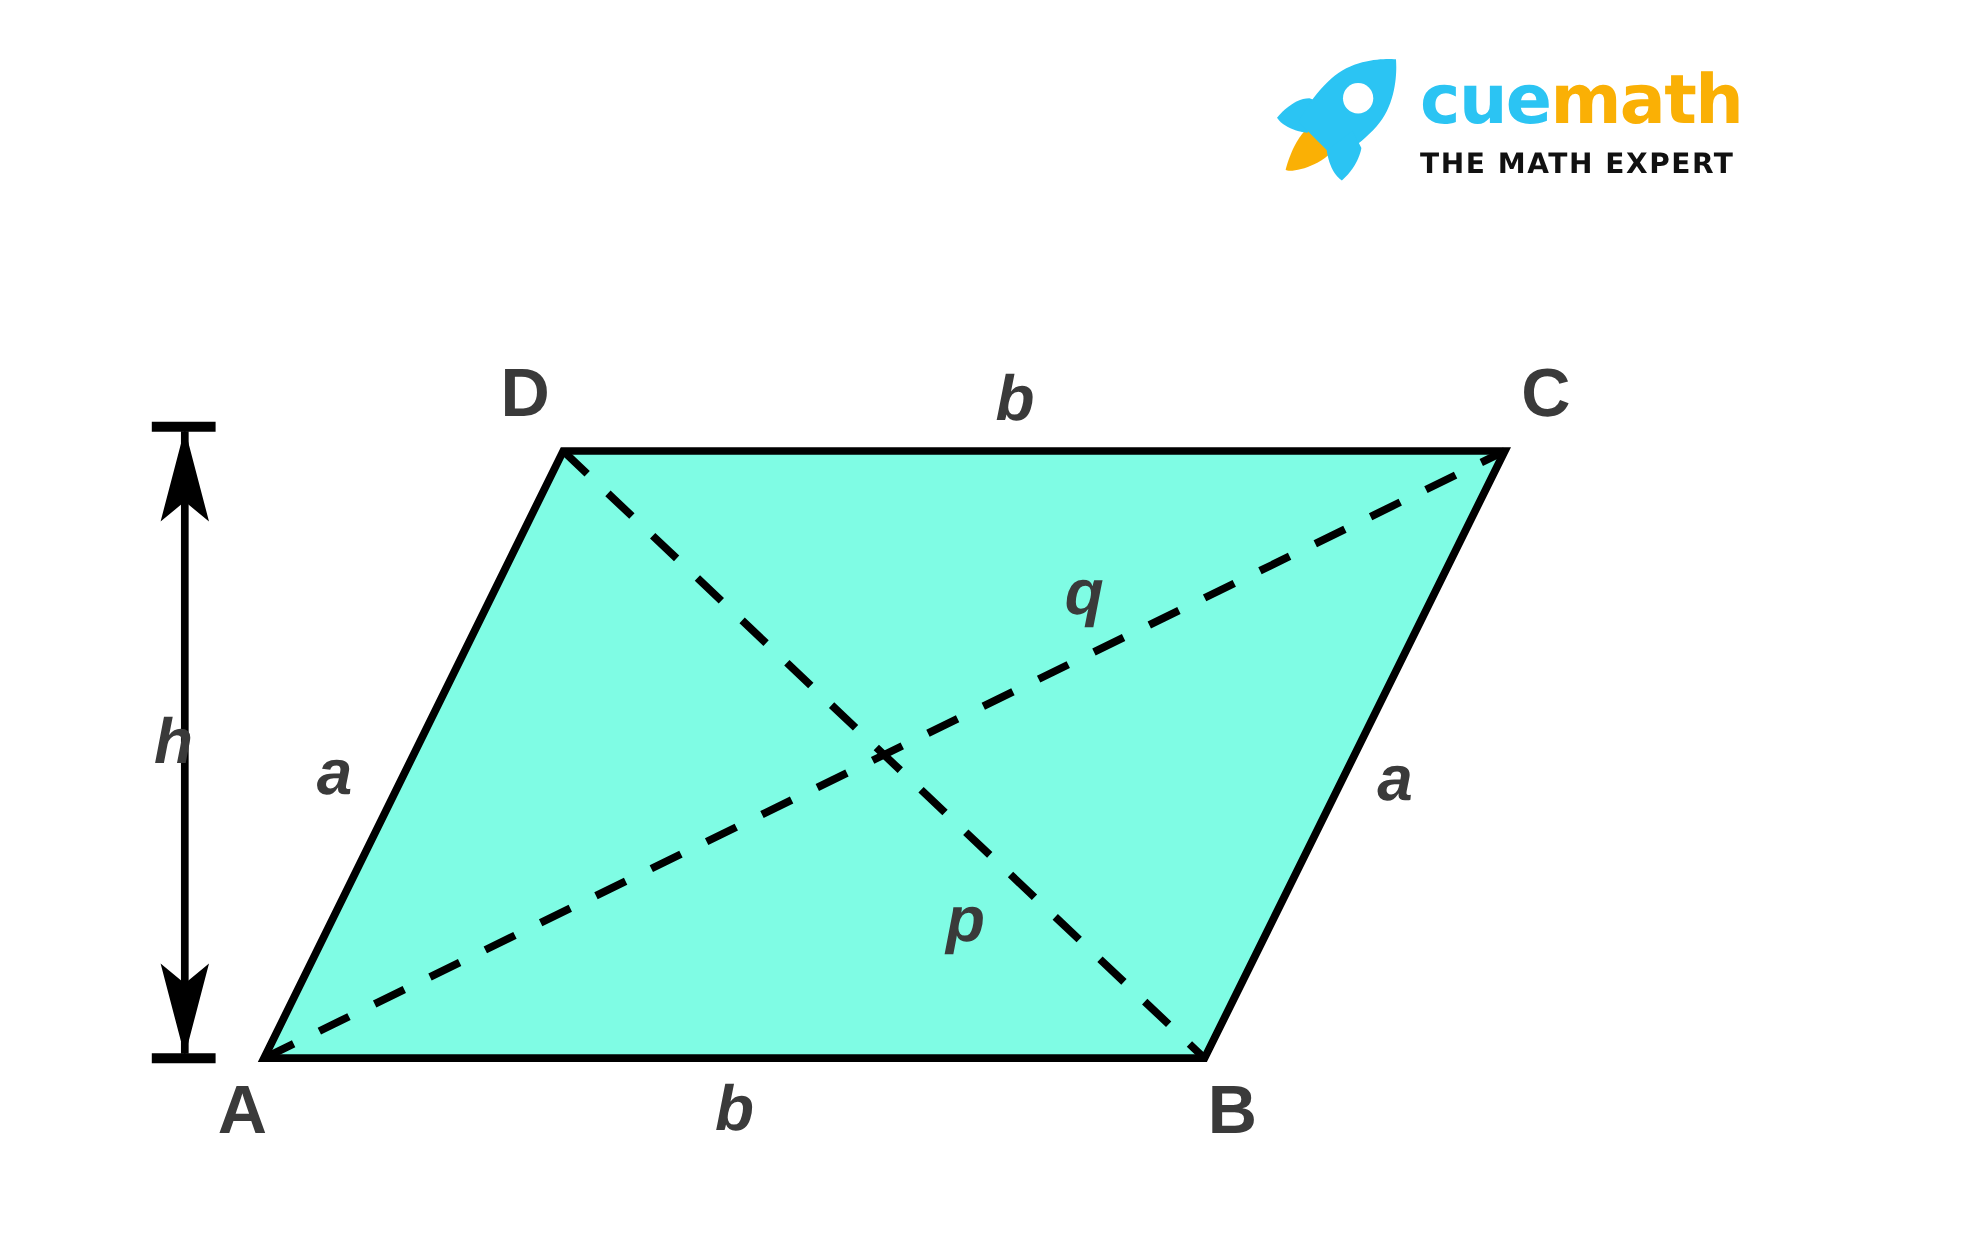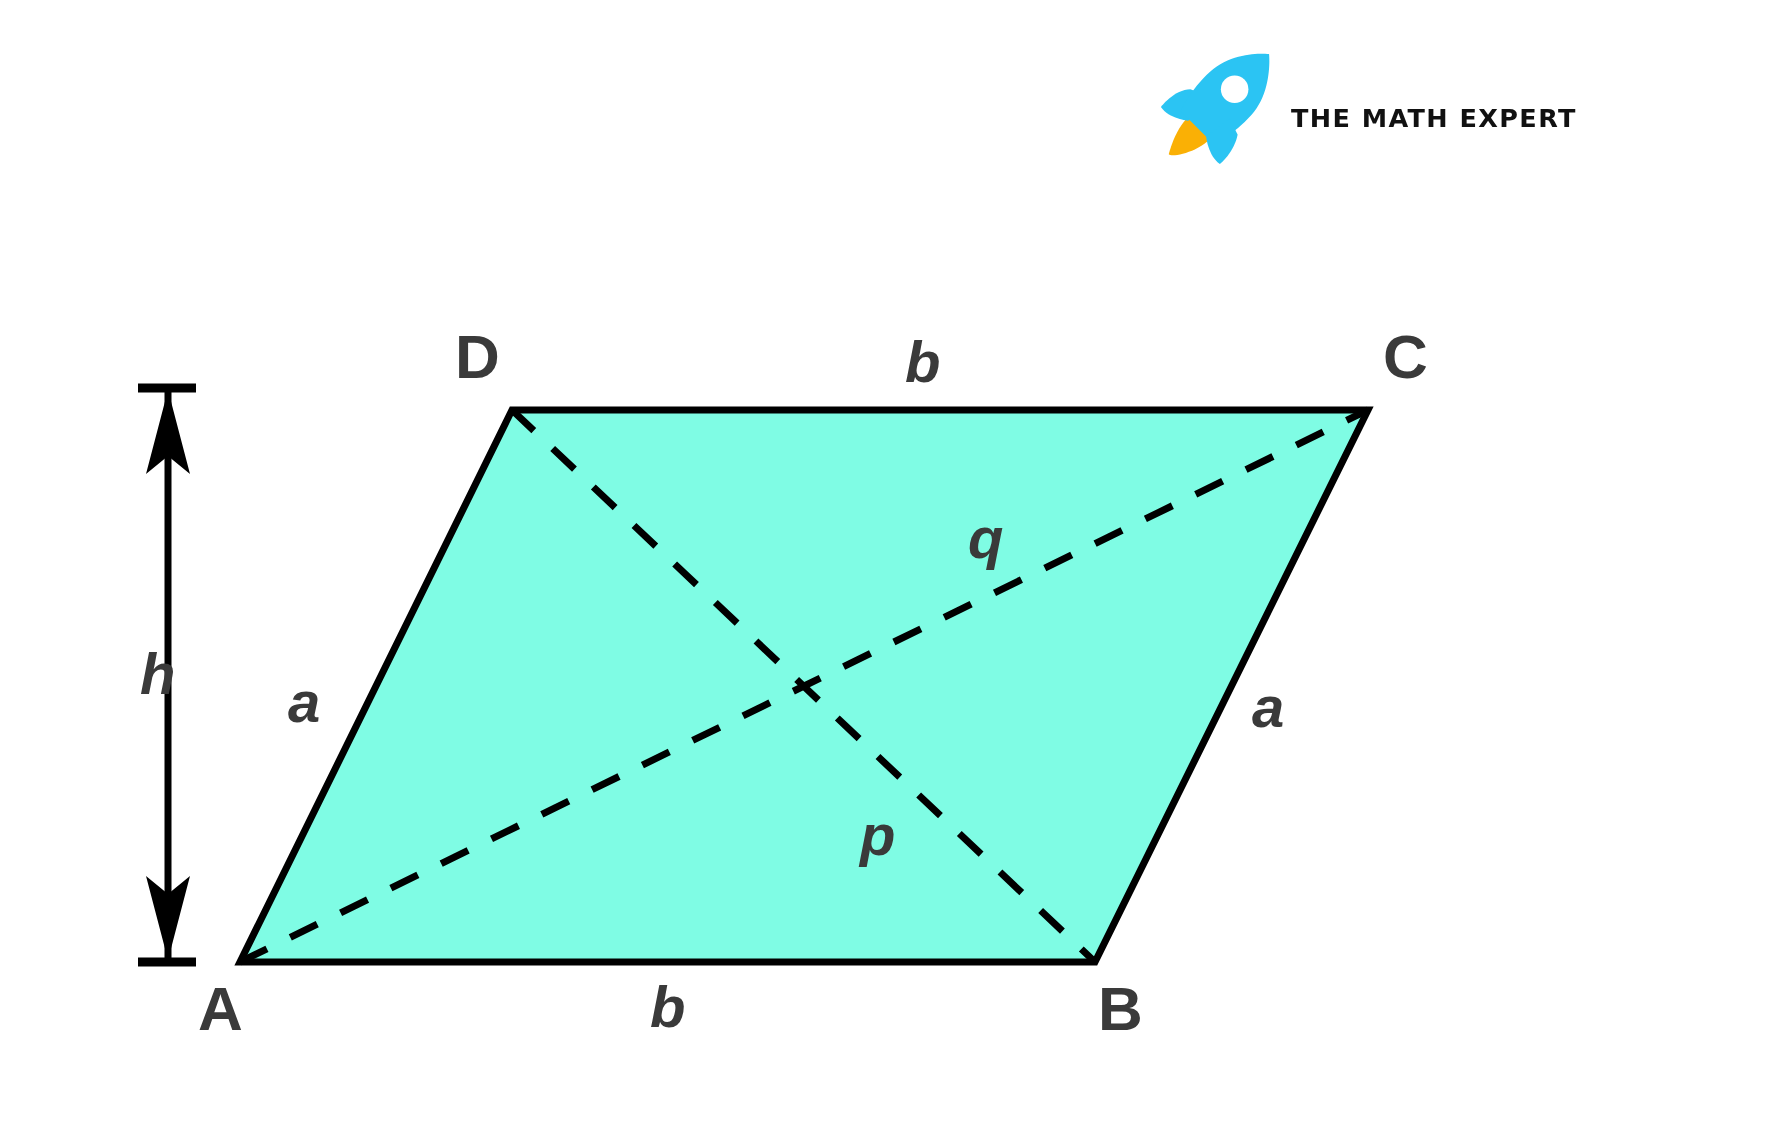--- a/index.html
+++ b/index.html
@@ -92,20 +92,21 @@
 
       <path d="M6 58 C6 58 20 40 36 40 L52 46 L34 72 C34 72 14 70 6 58 Z" fill="#2BC4F3"></path>
 
       <path d="M116 4 C116 4 80 0 56 22 C36 40 26 62 26 62 L60 96 C60 96 80 86 98 66 C120 42 116 4 116 4 Z" fill="#2BC4F3"></path>
 
       <path d="M66 116 C54 108 52 88 52 88 L76 70 L84 86 C84 86 82 102 66 116 Z" fill="#2BC4F3"></path>
 
       <circle cx="81" cy="40" r="14" fill="#ffffff"></circle>
     </svg>
     <div id="logo-text-block">
+      <div id="wordmark"><span class="cue">cue</span><span class="math">math</span></div>
       <div id="tagline">THE MATH EXPERT</div>
     </div>
   </div>
 
   <svg id="figure-svg" viewBox="0 0 1790 1134">
 
     <polygon id="poly-body" points="240,962 1095,962 1368,410 512,410" fill="#7FFCE4" stroke="#000000" stroke-width="7" stroke-linejoin="miter"></polygon>
 
     <line id="diag-q" x1="240" y1="962" x2="1368" y2="410" stroke="#000000" stroke-width="7" stroke-dasharray="30 26" stroke-linecap="butt"></line>
 

